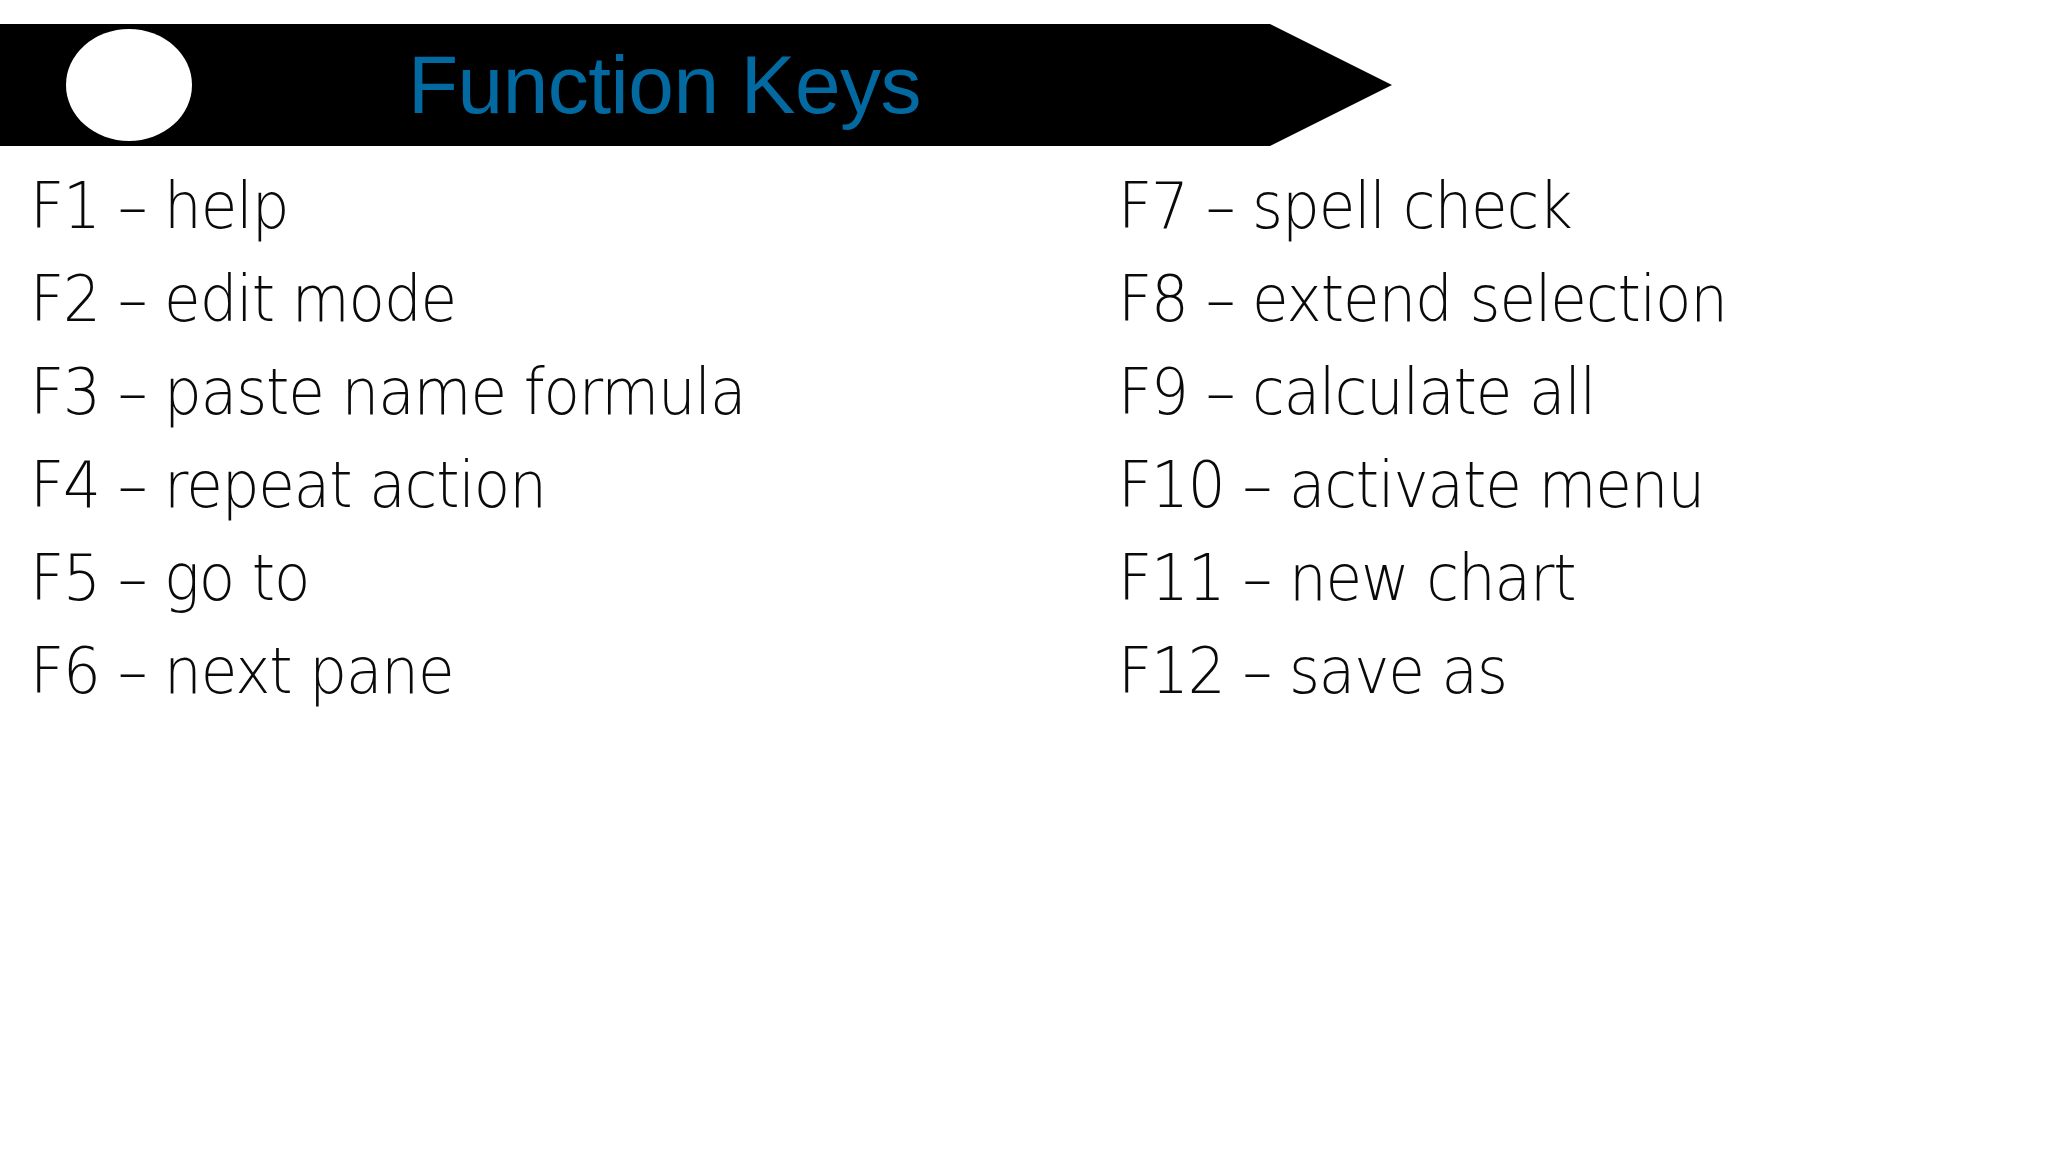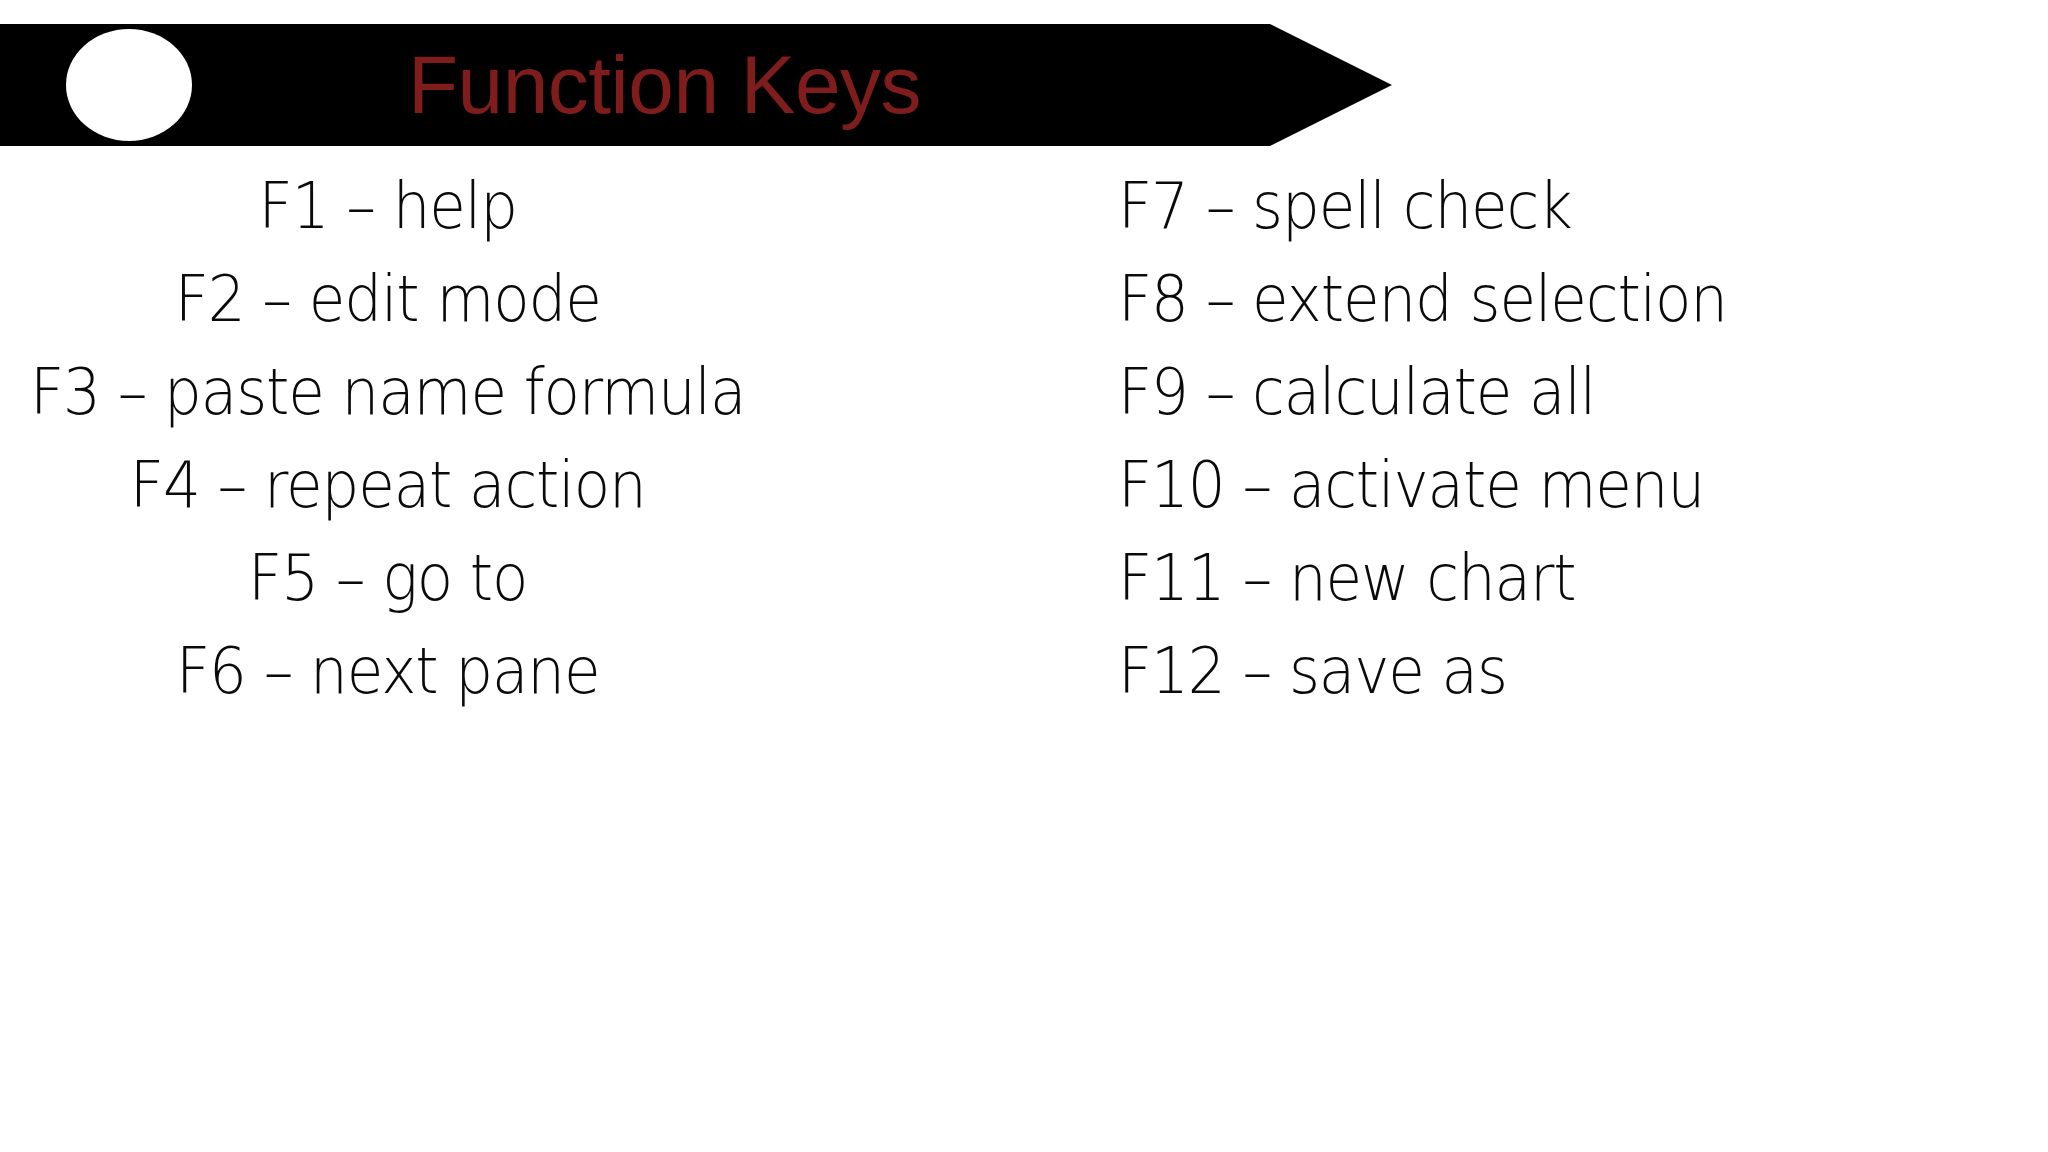--- a/index.html
+++ b/index.html
@@ -39,40 +39,40 @@
     height: 112px;
     background: #ffffff;
     border-radius: 50%;
   }
   #title-text {
     position: absolute;
     left: 408px;
     top: 0px;
     height: 146px;
     line-height: 122px;
-    color: #7f1d1d;
+    color: #0369a1;
     font-family: "Liberation Sans", sans-serif;
     font-size: 82px;
     font-weight: 400;
     letter-spacing: -0.5px;
     white-space: nowrap;
   }
 
   
   #key-list {
     position: absolute;
     left: 0;
     top: 160px;
     width: 2048px;
   }
   .key-column {
     position: absolute;
     top: 0;
   }
-  #key-column-left  { left: 30px; text-align: center;  }
+  #key-column-left  { left: 30px;  }
   #key-column-right { left: 1118px; }
 
   .key-line {
     font-family: "DejaVu Sans", "Liberation Sans", sans-serif;
     font-size: 64px;
     font-weight: 300;
     font-stretch: condensed;
     color: #0a0a0a;
     line-height: 93px;
     white-space: nowrap;

